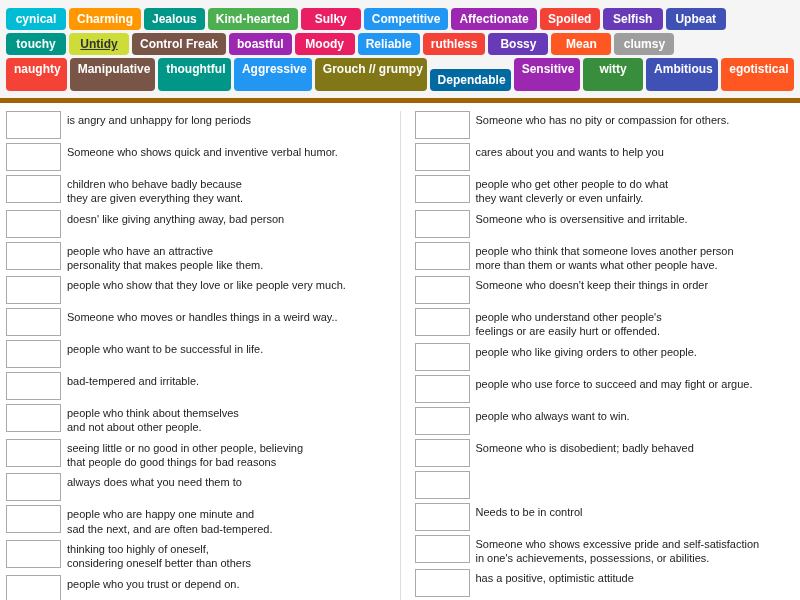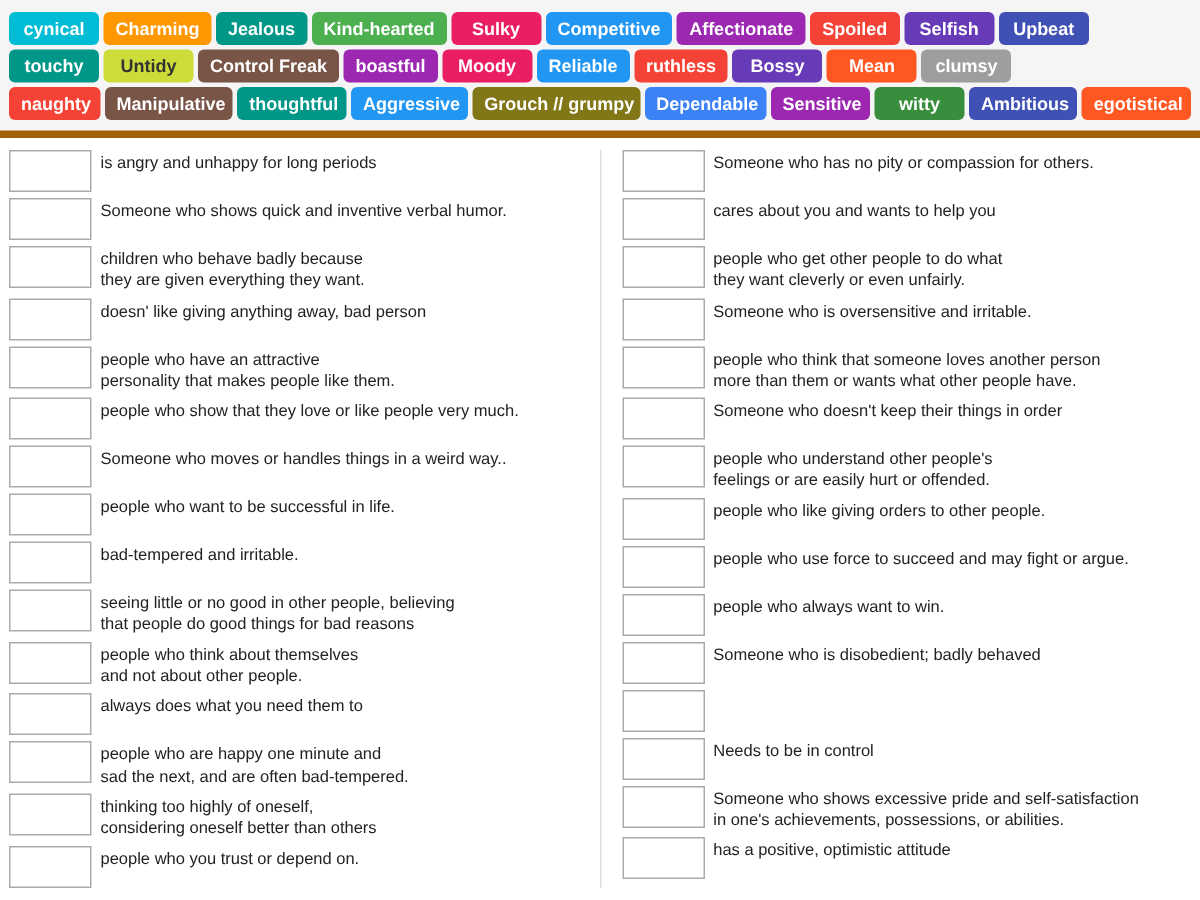--- a/index.html
+++ b/index.html
@@ -42,23 +42,23 @@
     .tag-orange { background: #ff9800; }
     .tag-teal { background: #009688; }
     .tag-green { background: #4caf50; }
     .tag-pink { background: #e91e63; }
     .tag-blue { background: #2196f3; }
     .tag-purple { background: #9c27b0; }
     .tag-red { background: #f44336; }
     .tag-dark-purple { background: #673ab7; }
     .tag-indigo { background: #3f51b5; }
     .tag-brown { background: #795548; }
-    .tag-lime { background: #cddc39; color: #333; }
+    .tag-lime { background: #cddc39; color: #333; text-decoration: underline; }
     .tag-deep-orange { background: #ff5722; }
-    .tag-light-blue { background: #3b82f6; }
+    .tag-light-blue { background: #0369a1; margin-top: 11px; }
     .tag-gray { background: #9e9e9e; }
     .tag-dark-green { background: #388e3c; }
     .tag-olive { background: #827717; }
 
     .matching-section {
       display: flex;
       padding: 8px 6px;
       gap: 10px;
     }
 
@@ -174,30 +174,30 @@
       <div class="match-item">
         <input type="text" class="match-input" style="">
         <span class="match-text" style="white-space: pre-line;">people who want to be successful in life.</span>
       </div>
       <div class="match-item">
         <input type="text" class="match-input" style="">
         <span class="match-text" style="white-space: pre-line;">bad-tempered and irritable.</span>
       </div>
       <div class="match-item">
         <input type="text" class="match-input" style="">
+        <span class="match-text" style="white-space: pre-line;">people who think about themselves
+and not about other people.</span>
+      </div>
+      <div class="match-item">
+        <input type="text" class="match-input" style="">
         <span class="match-text" style="white-space: pre-line;">seeing little or no good in other people, believing
 that people do good things for bad reasons</span>
       </div>
       <div class="match-item">
         <input type="text" class="match-input" style="">
-        <span class="match-text" style="white-space: pre-line;">people who think about themselves
-and not about other people.</span>
-      </div>
-      <div class="match-item">
-        <input type="text" class="match-input" style="">
         <span class="match-text" style="white-space: pre-line;">always does what you need them to</span>
       </div>
       <div class="match-item">
         <input type="text" class="match-input" style="">
         <span class="match-text" style="white-space: pre-line;">people who are happy one minute and
 sad the next, and are often bad-tempered.</span>
       </div>
       <div class="match-item">
         <input type="text" class="match-input" style="">
         <span class="match-text" style="white-space: pre-line;">thinking too highly of oneself,

